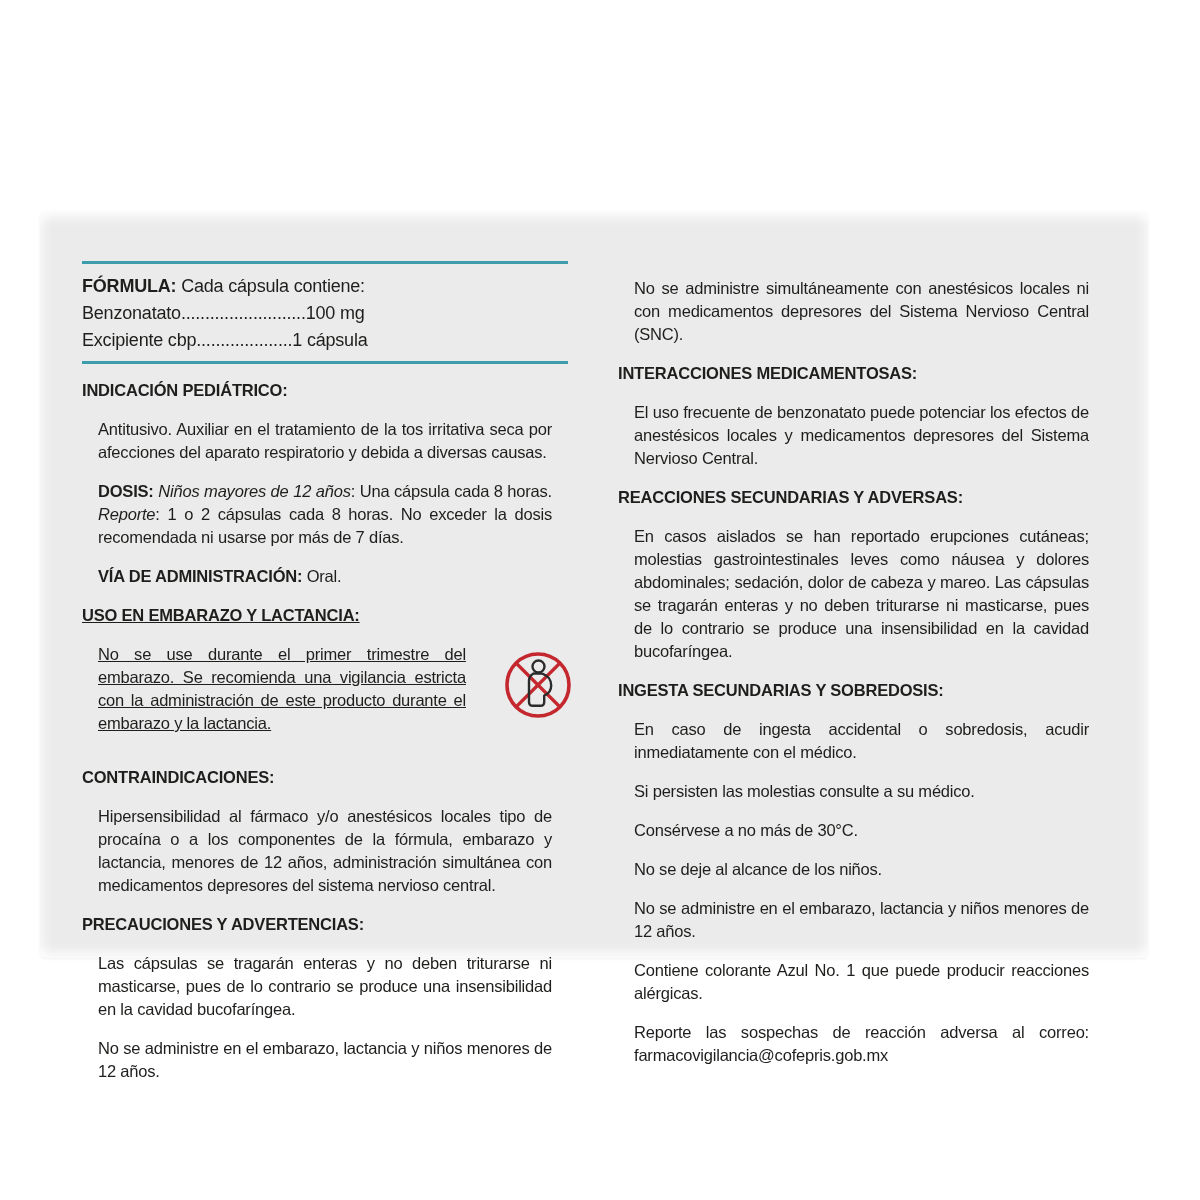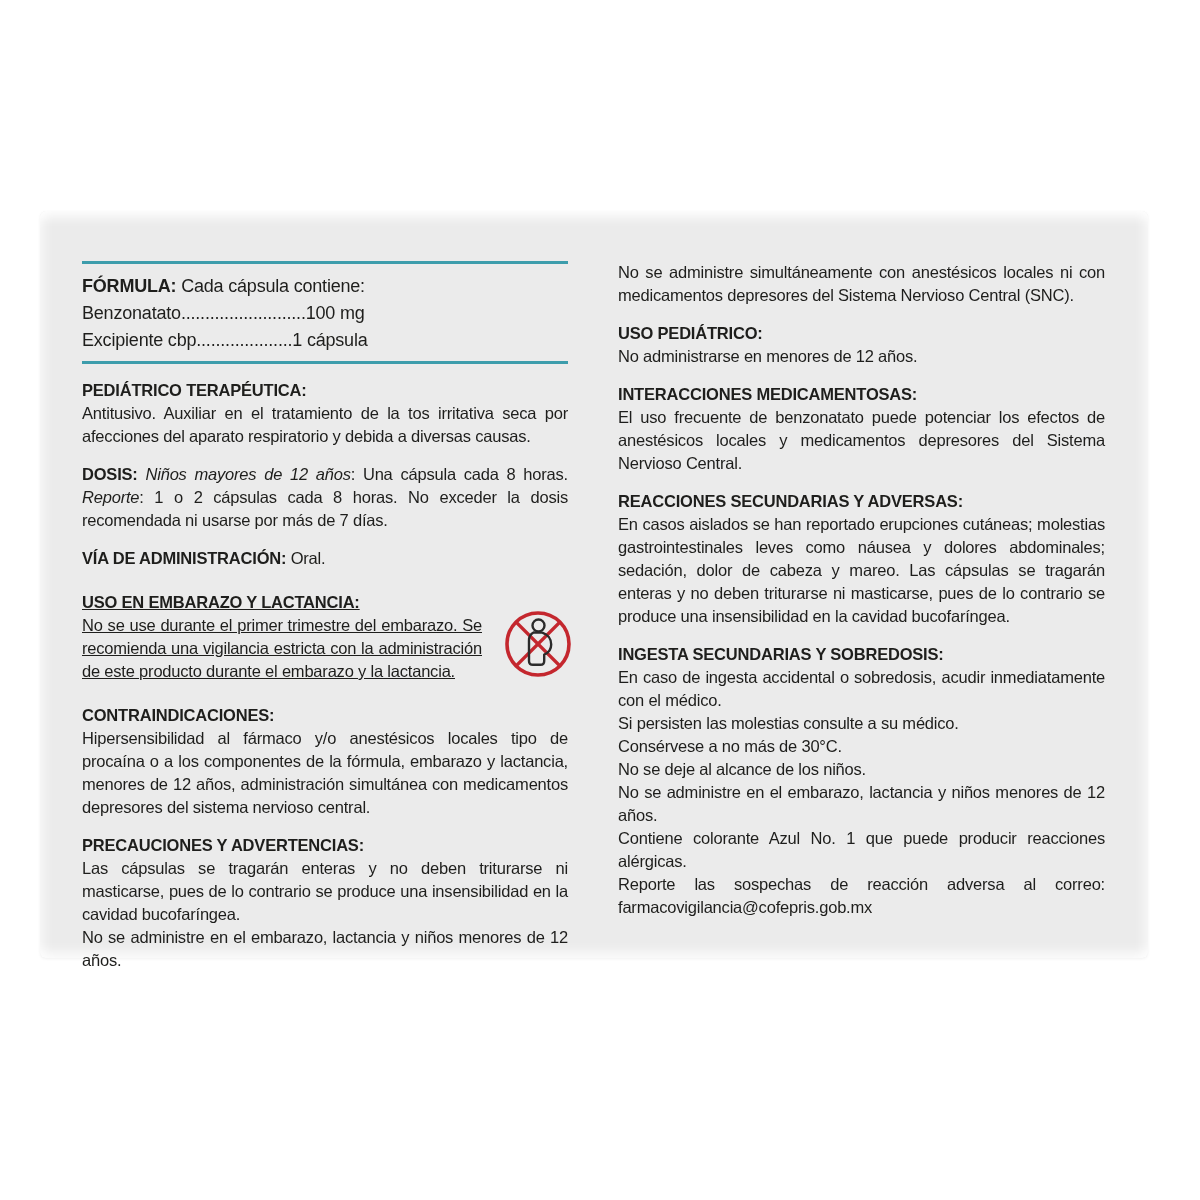--- a/index.html
+++ b/index.html
@@ -52,21 +52,21 @@
   .section:last-child { margin-bottom: 0; }
 
   .hd {
     margin: 0;
     font-size: 16.5px;
     line-height: 23px;
     font-weight: bold;
     letter-spacing: -0.2px;
   }
   .bd {
-    margin: 0;
+    margin: 16px;
     font-size: 16.5px;
     line-height: 23px;
     text-align: justify;
     letter-spacing: -0.2px;
   }
   .bd.no-justify { text-align: left; }
   .inline-label { font-weight: bold; }
   .it { font-style: italic; }
 
   .formula-line {
@@ -92,21 +92,21 @@
 
         <div class="section">
           <hr class="rule rule-top">
           <p class="formula-line"><span class="inline-label">FÓRMULA:</span><span> Cada cápsula contiene:</span></p>
           <p class="formula-line">Benzonatato..........................100 mg</p>
           <p class="formula-line">Excipiente cbp....................1 cápsula</p>
           <hr class="rule rule-bottom">
         </div>
 
         <div class="section">
-          <h3 class="hd">PEDIÁTRICO TERAPÉUTICA:</h3>
+          <h3 class="hd">INDICACIÓN PEDIÁTRICO:</h3>
           <p class="bd">Antitusivo. Auxiliar en el tratamiento de la tos irritativa seca por afecciones del aparato respiratorio y debida a diversas causas.</p>
         </div>
 
         <div class="section">
           <p class="bd"><span class="inline-label">DOSIS:</span><span> </span><span class="it">Niños mayores de 12 años</span><span>: Una cápsula cada 8 horas. </span><span class="it">Reporte</span><span>: 1 o 2 cápsulas cada 8 horas. No exceder la dosis recomendada ni usarse por más de 7 días.</span></p>
         </div>
 
         <div class="section">
           <p class="bd no-justify"><span class="inline-label">VÍA DE ADMINISTRACIÓN:</span><span> Oral.</span></p>
         </div>
@@ -141,24 +141,20 @@
         </div>
 
       </div>
 
       <div class="col-right">
 
         <div class="section">
           <p class="bd">No se administre simultáneamente con anestésicos locales ni con medicamentos depresores del Sistema Nervioso Central (SNC).</p>
         </div>
 
-        <div class="section">
-          <h3 class="hd">USO PEDIÁTRICO:</h3>
-          <p class="bd no-justify">No administrarse en menores de 12 años.</p>
-        </div>
 
         <div class="section">
           <h3 class="hd">INTERACCIONES MEDICAMENTOSAS:</h3>
           <p class="bd">El uso frecuente de benzonatato puede potenciar los efectos de anestésicos locales y medicamentos depresores del Sistema Nervioso Central.</p>
         </div>
 
         <div class="section">
           <h3 class="hd">REACCIONES SECUNDARIAS Y ADVERSAS:</h3>
           <p class="bd">En casos aislados se han reportado erupciones cutáneas; molestias gastrointestinales leves como náusea y dolores abdominales; sedación, dolor de cabeza y mareo. Las cápsulas se tragarán enteras y no deben triturarse ni masticarse, pues de lo contrario se produce una insensibilidad en la cavidad bucofaríngea.</p>
         </div>

